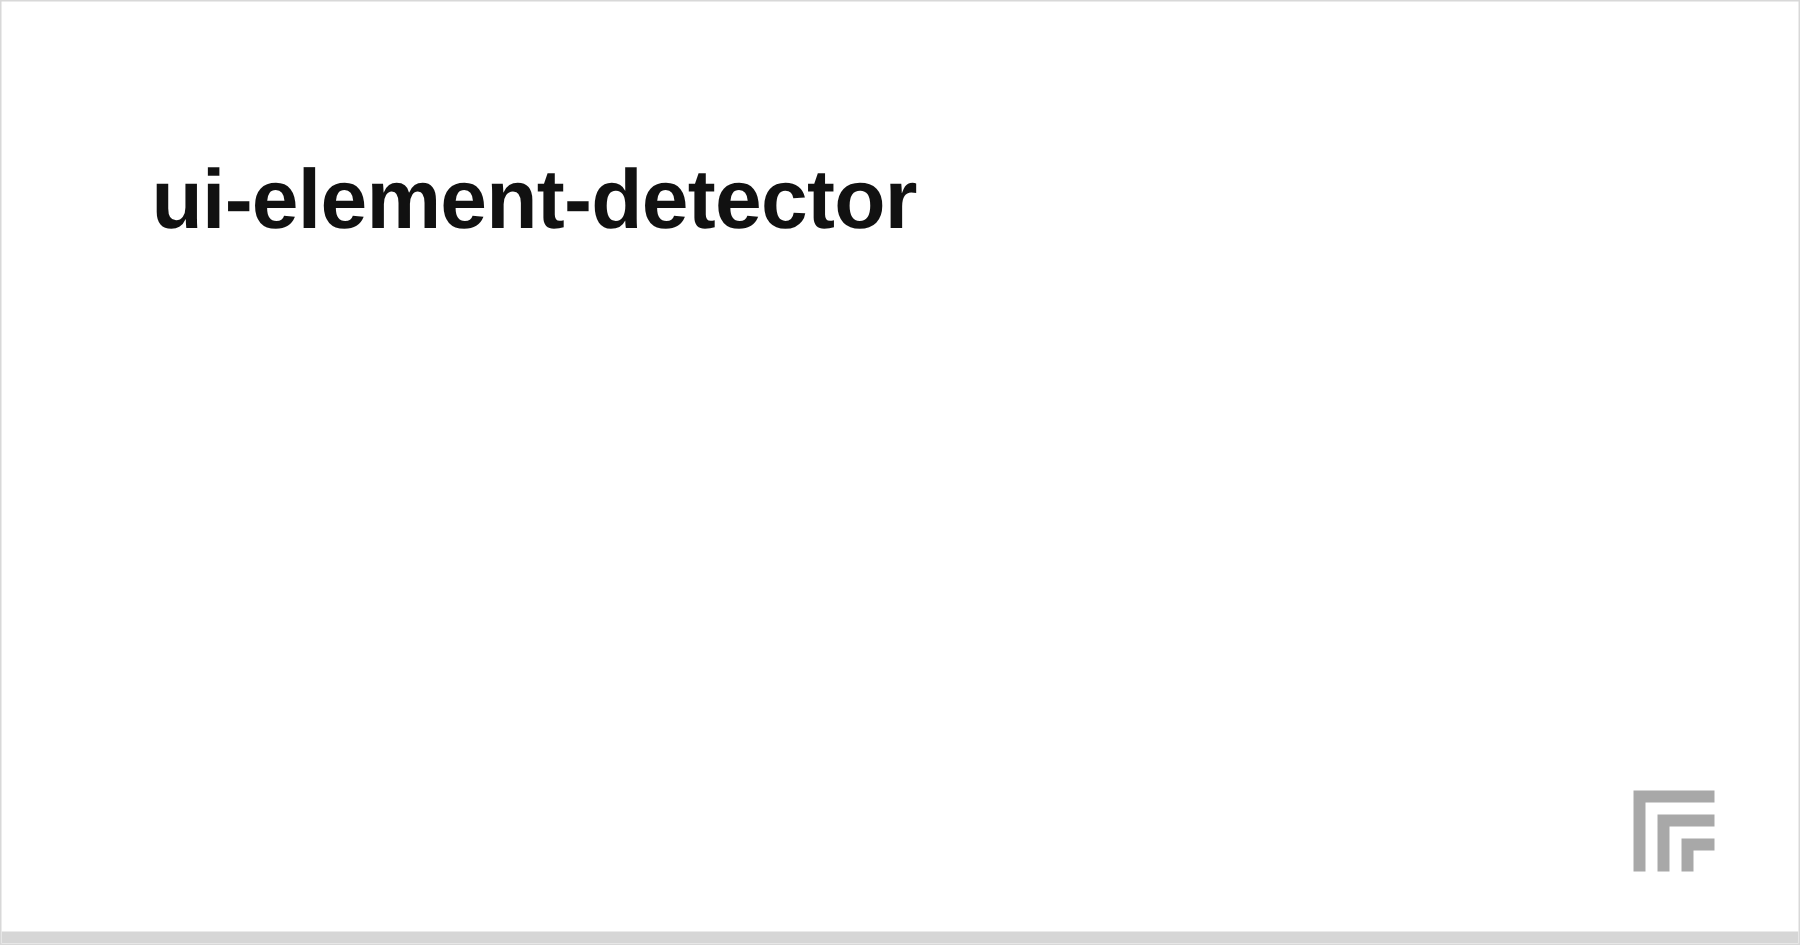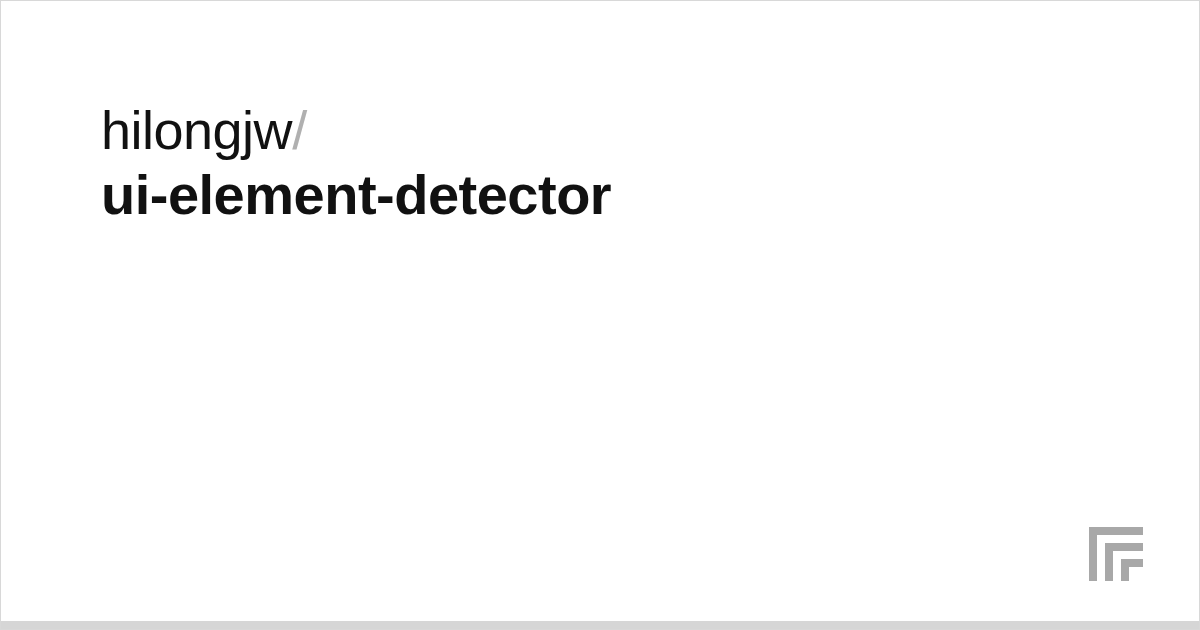--- a/index.html
+++ b/index.html
@@ -51,23 +51,20 @@
       left: 0;
       right: 0;
       height: 8px;
       background: #d6d6d6;
     }
   </style>
 </head>
 <body>
 
 <div class="content">
-  <div class="owner-line">
-    <span>hilongjw</span><span class="slash">/</span>
-  </div>
   <div class="repo-name">ui-element-detector</div>
 </div>
 
 <div class="logo">
   <svg viewBox="0 0 66 66" fill="none">
     <path d="M 6 6 L 60 6 L 60 14 L 14 14 L 14 60 L 6 60 Z" fill="#a8a8a8"></path>
     <path d="M 22 22 L 60 22 L 60 30 L 30 30 L 30 60 L 22 60 Z" fill="#a8a8a8"></path>
     <path d="M 38 38 L 60 38 L 60 46 L 46 46 L 46 60 L 38 60 Z" fill="#a8a8a8"></path>
   </svg>
 </div>

